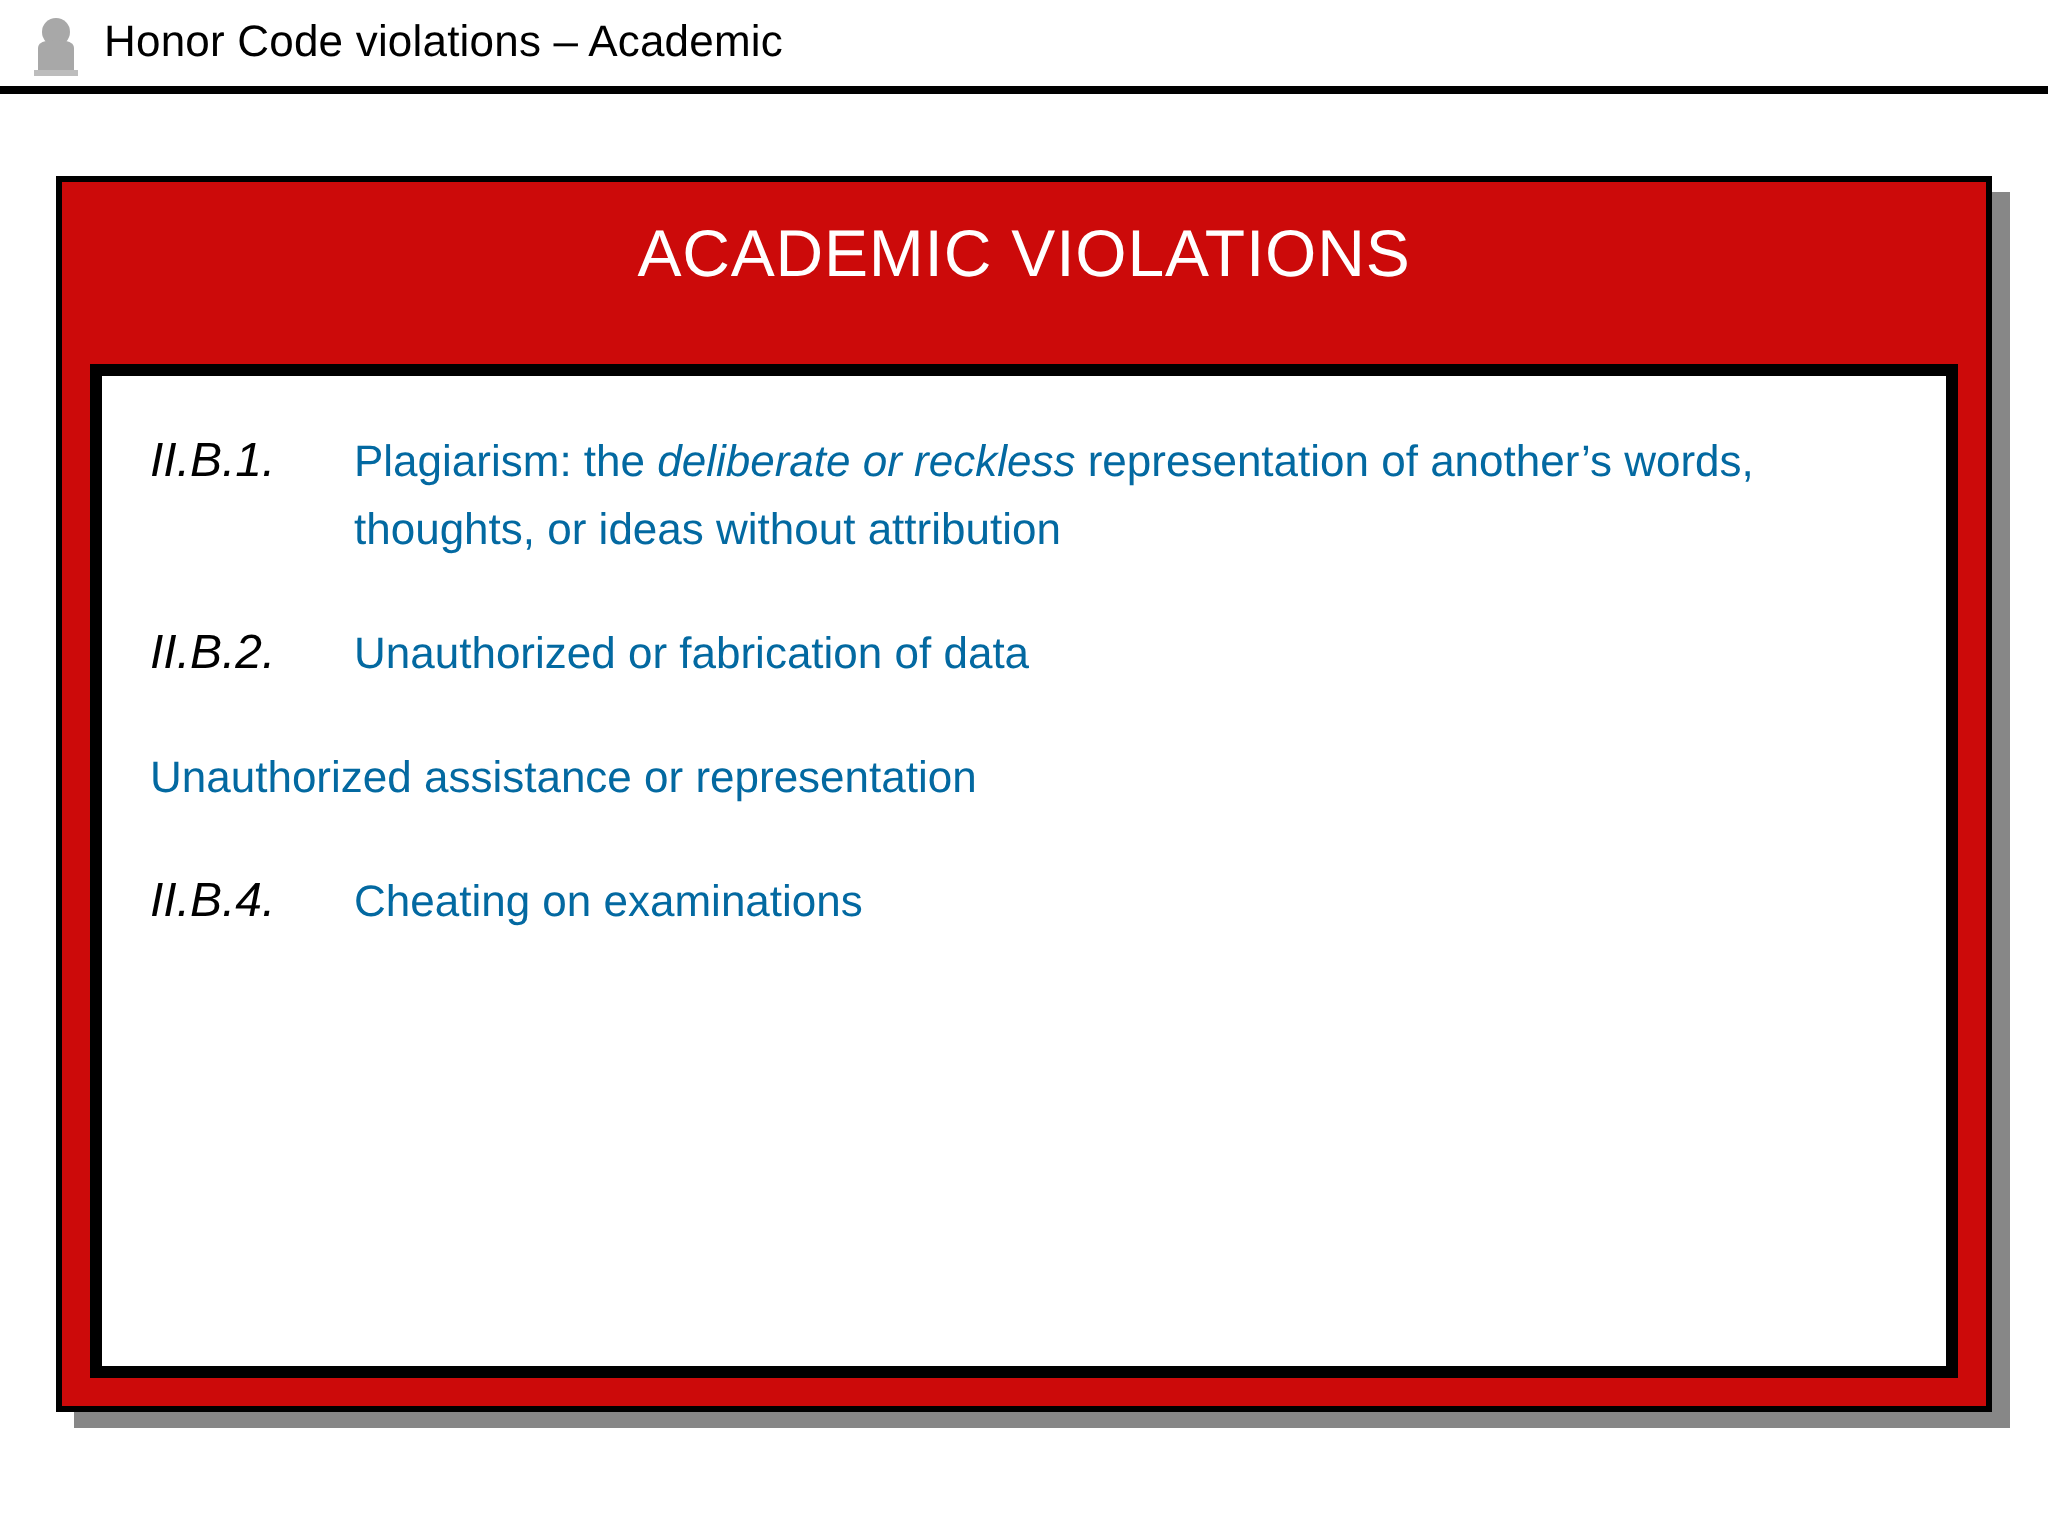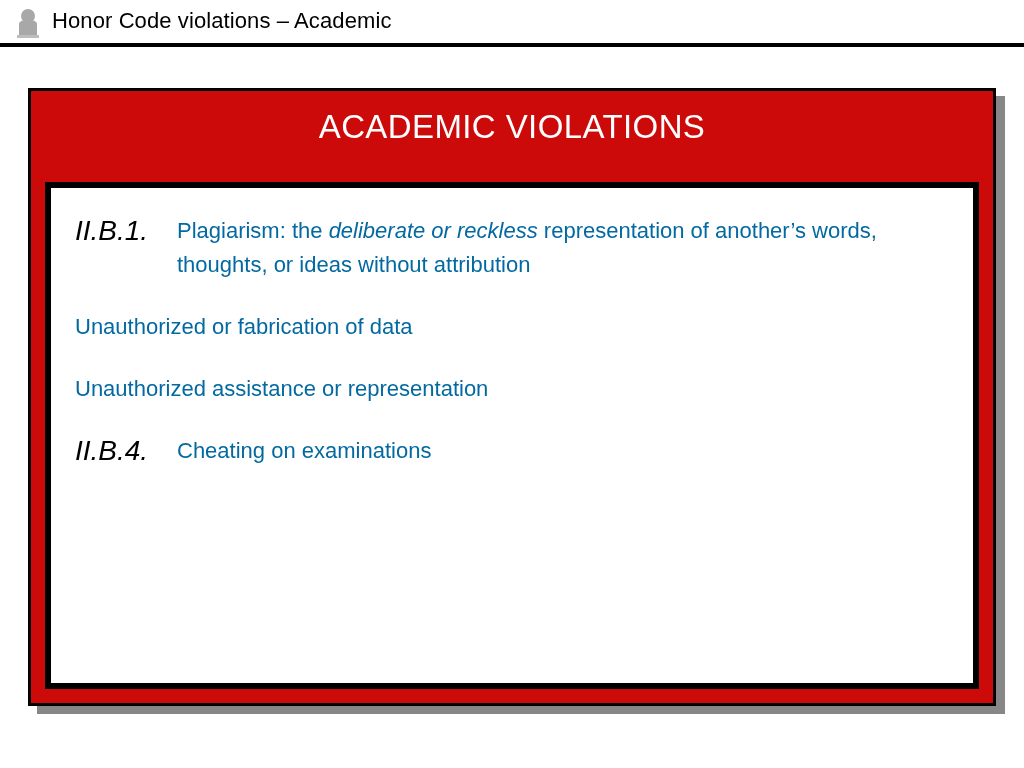--- a/index.html
+++ b/index.html
@@ -103,21 +103,21 @@
   .violation-row {
     display: flex;
     align-items: flex-start;
     margin-bottom: 28px;
   }
   .violation-row:last-child {
     margin-bottom: 0;
   }
   .violation-label {
     flex: 0 0 102px;
-    font-size: 28px;
+    font-size: 24px;
     line-height: 34px;
     font-style: italic;
     color: #000000;
     white-space: nowrap;
   }
   .violation-text {
     flex: 1 1 auto;
     font-size: 22px;
     line-height: 34px;
     color: #0369a1;
@@ -153,20 +153,21 @@
   </div>
 
   <div id="violations-panel">
 
     <div class="violation-row">
       <div class="violation-label">II.B.1.</div>
       <div class="violation-text"><span>Plagiarism: the </span><span class="em">deliberate or reckless</span><span> representation of another’s words, thoughts, or ideas without attribution</span></div>
     </div>
 
     <div class="violation-row">
+      <div class="violation-label">II.B.2.</div>
       <div class="violation-text"><span>Unauthorized or fabrication of data</span><span class="em"></span><span></span></div>
     </div>
 
     <div class="violation-row">
       <div class="violation-text"><span>Unauthorized assistance or representation</span><span class="em"></span><span></span></div>
     </div>
 
     <div class="violation-row">
       <div class="violation-label">II.B.4.</div>
       <div class="violation-text"><span>Cheating on examinations</span><span class="em"></span><span></span></div>

